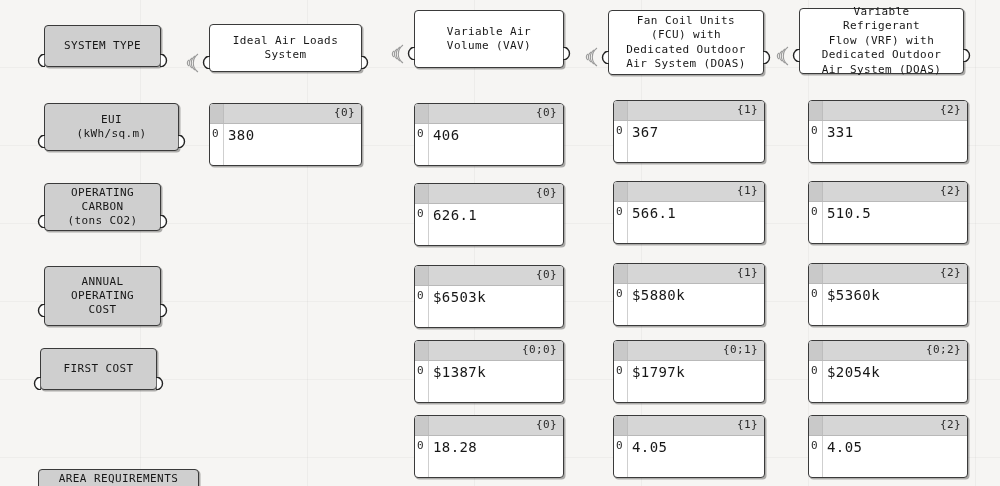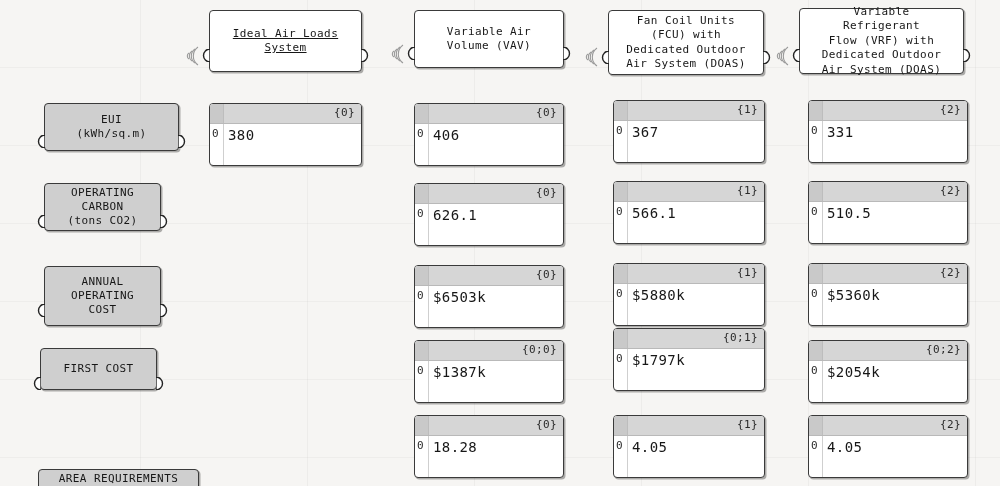--- a/index.html
+++ b/index.html
@@ -138,20 +138,33 @@
     left: -26px;
     pointer-events: none;
   }
   .ripple svg { display: block; }
 </style>
 </head>
 <body>
 
 <div id="canvas">
 
+  <div class="gh label" style="left:44px; top:25px; width:117px; height:42px;">
+    <span>SYSTEM TYPE</span>
+    <span class="nub left">
+      <svg width="9" height="13" viewBox="0 0 9 13">
+          <path d="M9 0 A6 6 0 0 0 9 13 Z" fill="#ffffff" stroke="#232323" stroke-width="1.4"></path>
+        </svg>
+    </span>
+    <span class="nub right">
+      <svg width="9" height="13" viewBox="0 0 9 13">
+          <path d="M0 0 A6 6 0 0 1 0 13 Z" fill="#ffffff" stroke="#232323" stroke-width="1.4"></path>
+        </svg>
+    </span>
+  </div>
 
   <div class="gh label" style="left:44px; top:103px; width:135px; height:48px;">
     <span>EUI
 (kWh/sq.m)</span>
     <span class="nub left">
       <svg width="9" height="13" viewBox="0 0 9 13">
           <path d="M9 0 A6 6 0 0 0 9 13 Z" fill="#ffffff" stroke="#232323" stroke-width="1.4"></path>
         </svg>
     </span>
     <span class="nub right">
@@ -216,21 +229,21 @@
           <path d="M9 0 A6 6 0 0 0 9 13 Z" fill="#ffffff" stroke="#232323" stroke-width="1.4"></path>
         </svg>
     </span>
     <span class="nub right">
       <svg width="9" height="13" viewBox="0 0 9 13">
           <path d="M0 0 A6 6 0 0 1 0 13 Z" fill="#ffffff" stroke="#232323" stroke-width="1.4"></path>
         </svg>
     </span>
   </div>
 
-  <div class="gh panel" style="left:209px; top:10px; width:153px; height:62px;text-decoration:underline;">
+  <div class="gh panel" style="left:209px; top:24px; width:153px; height:48px;">
     <span>Ideal Air Loads
 System</span>
     <span class="ripple">
       <svg width="16" height="26" viewBox="0 0 16 26">
         <g fill="none" stroke="#9a9a9a" stroke-width="1.1">
           <path d="M14 4 A11 11 0 0 0 14 22"></path>
           <path d="M11 6 A8.5 8.5 0 0 0 11 20"></path>
           <path d="M8 8 A6 6 0 0 0 8 18"></path>
           <path d="M5 10 A3.5 3.5 0 0 0 5 16"></path>
         </g>
@@ -573,21 +586,21 @@
           <path d="M9 0 A6 6 0 0 0 9 13 Z" fill="#ffffff" stroke="#232323" stroke-width="1.4"></path>
         </svg>
     </span>
     <span class="nub right" style="margin-top:-13px;">
       <svg width="9" height="13" viewBox="0 0 9 13">
           <path d="M0 0 A6 6 0 0 1 0 13 Z" fill="#ffffff" stroke="#232323" stroke-width="1.4"></path>
         </svg>
     </span>
   </div>
 
-  <div class="gh datapanel" style="left:613px; top:328px; width:152px; height:63px;">
+  <div class="gh datapanel" style="left:613px; top:340px; width:152px; height:63px;">
     <div class="dp-head">
       <div class="dp-head-gutter"></div>
       <div class="dp-path">{0;1}</div>
     </div>
     <div class="dp-body">
       <div class="dp-gutter"></div>
       <div class="dp-idx">0</div>
       <div class="dp-val">$1797k</div>
     </div>
 

